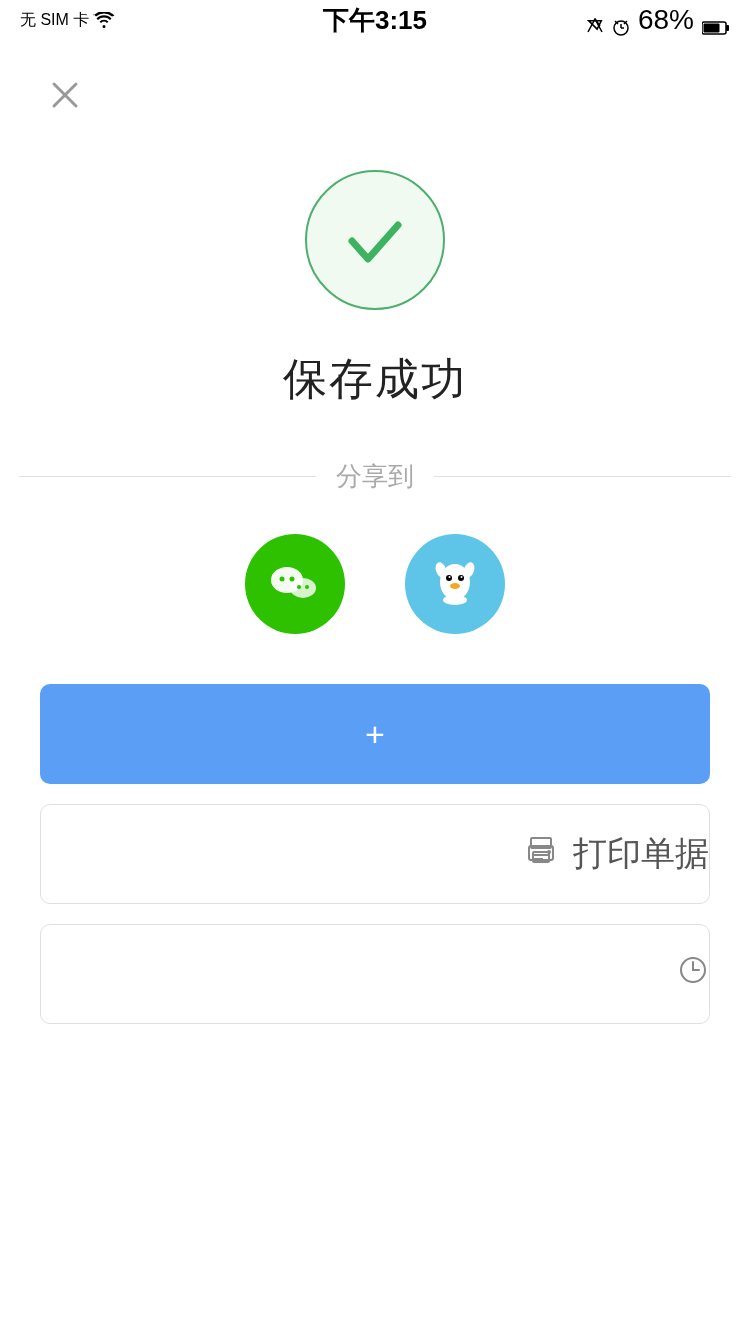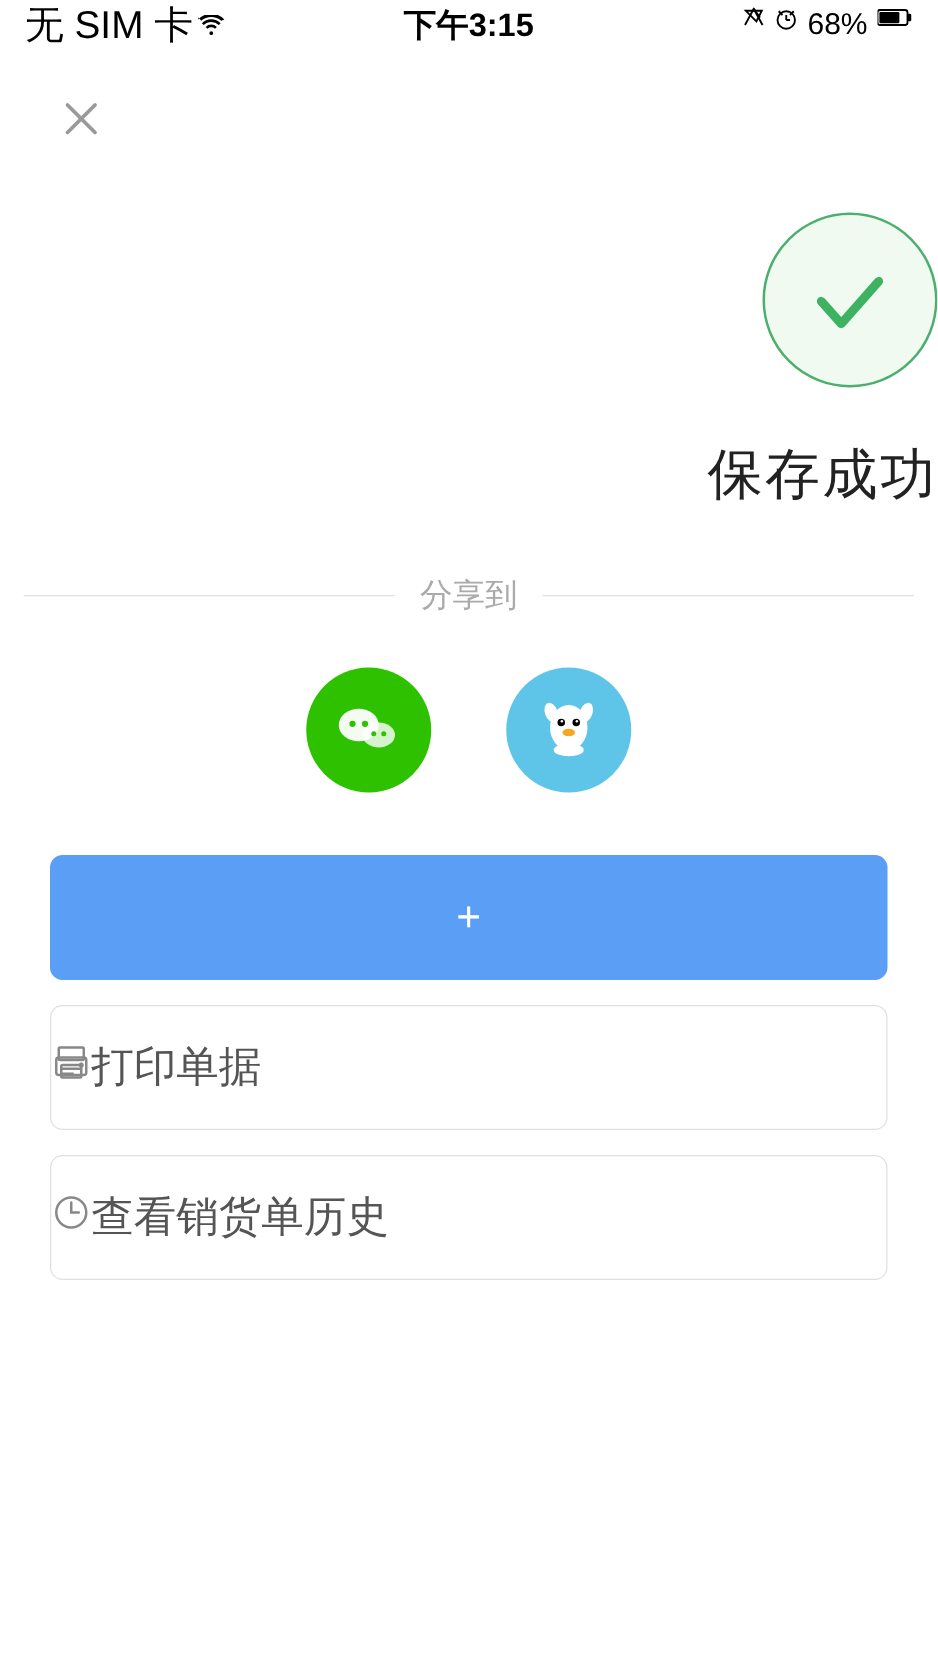--- a/index.html
+++ b/index.html
@@ -27,39 +27,39 @@
       align-items: center;
       justify-content: space-between;
       padding: 0 20px;
       flex-shrink: 0;
     }
 
     .status-left {
       display: flex;
       align-items: center;
       gap: 4px;
-      font-size: 31px;
+      font-size: 16px;
       color: #000;
       font-weight: 500;
     }
 
     .status-center {
       font-size: 26px;
       font-weight: 600;
       color: #000;
       position: absolute;
       left: 50%;
       transform: translateX(-50%);
     }
 
     .status-right {
       display: flex;
-      align-items: flex-start;
+      align-items: flex-end;
       gap: 8px;
-      font-size: 24px;
+      font-size: 28px;
       color: #000;
     }
 
     
     .close-btn-container {
       padding: 30px 40px 10px 40px;
     }
 
     .close-btn {
       width: 50px;
@@ -75,21 +75,21 @@
 
     .close-icon-svg {
       width: 30px;
       height: 30px;
     }
 
     
     .success-area {
       display: flex;
       flex-direction: column;
-      align-items: flex-end;
+      align-items: center;
       padding: 40px 0 50px 0;
     }
 
     .success-circle {
       width: 140px;
       height: 140px;
       border-radius: 50%;
       background: #f0faf0;
       border: 2px solid #4caf6e;
       display: flex;
@@ -183,22 +183,22 @@
     .btn-secondary {
       width: 100%;
       height: 100px;
       background: #fff;
       border: 1px solid #e0e0e0;
       border-radius: 10px;
       font-size: 34px;
       color: #555;
       display: flex;
       align-items: center;
-      justify-content: flex-start;
-      gap: 0;
+      justify-content: flex-end;
+      gap: 16px;
       cursor: pointer;
     }
 
     .btn-icon {
       font-size: 32px;
       color: #888;
     }
 
     .btn-primary .btn-icon {
       color: #fff;
@@ -313,15 +313,14 @@
     </span>
     <span>打印单据</span>
   </button>
   <button class="btn-secondary">
     <span class="btn-icon">
       <svg width="32" height="32" viewBox="0 0 32 32">
         <circle cx="16" cy="16" r="12" fill="none" stroke="#888" stroke-width="2"></circle>
         <polyline points="16,8 16,16 22,16" fill="none" stroke="#888" stroke-width="2" stroke-linecap="round"></polyline>
       </svg>
     </span>
-    <span>查看销货单历史</span>
   </button>
 </div>
 
 </body></html>

